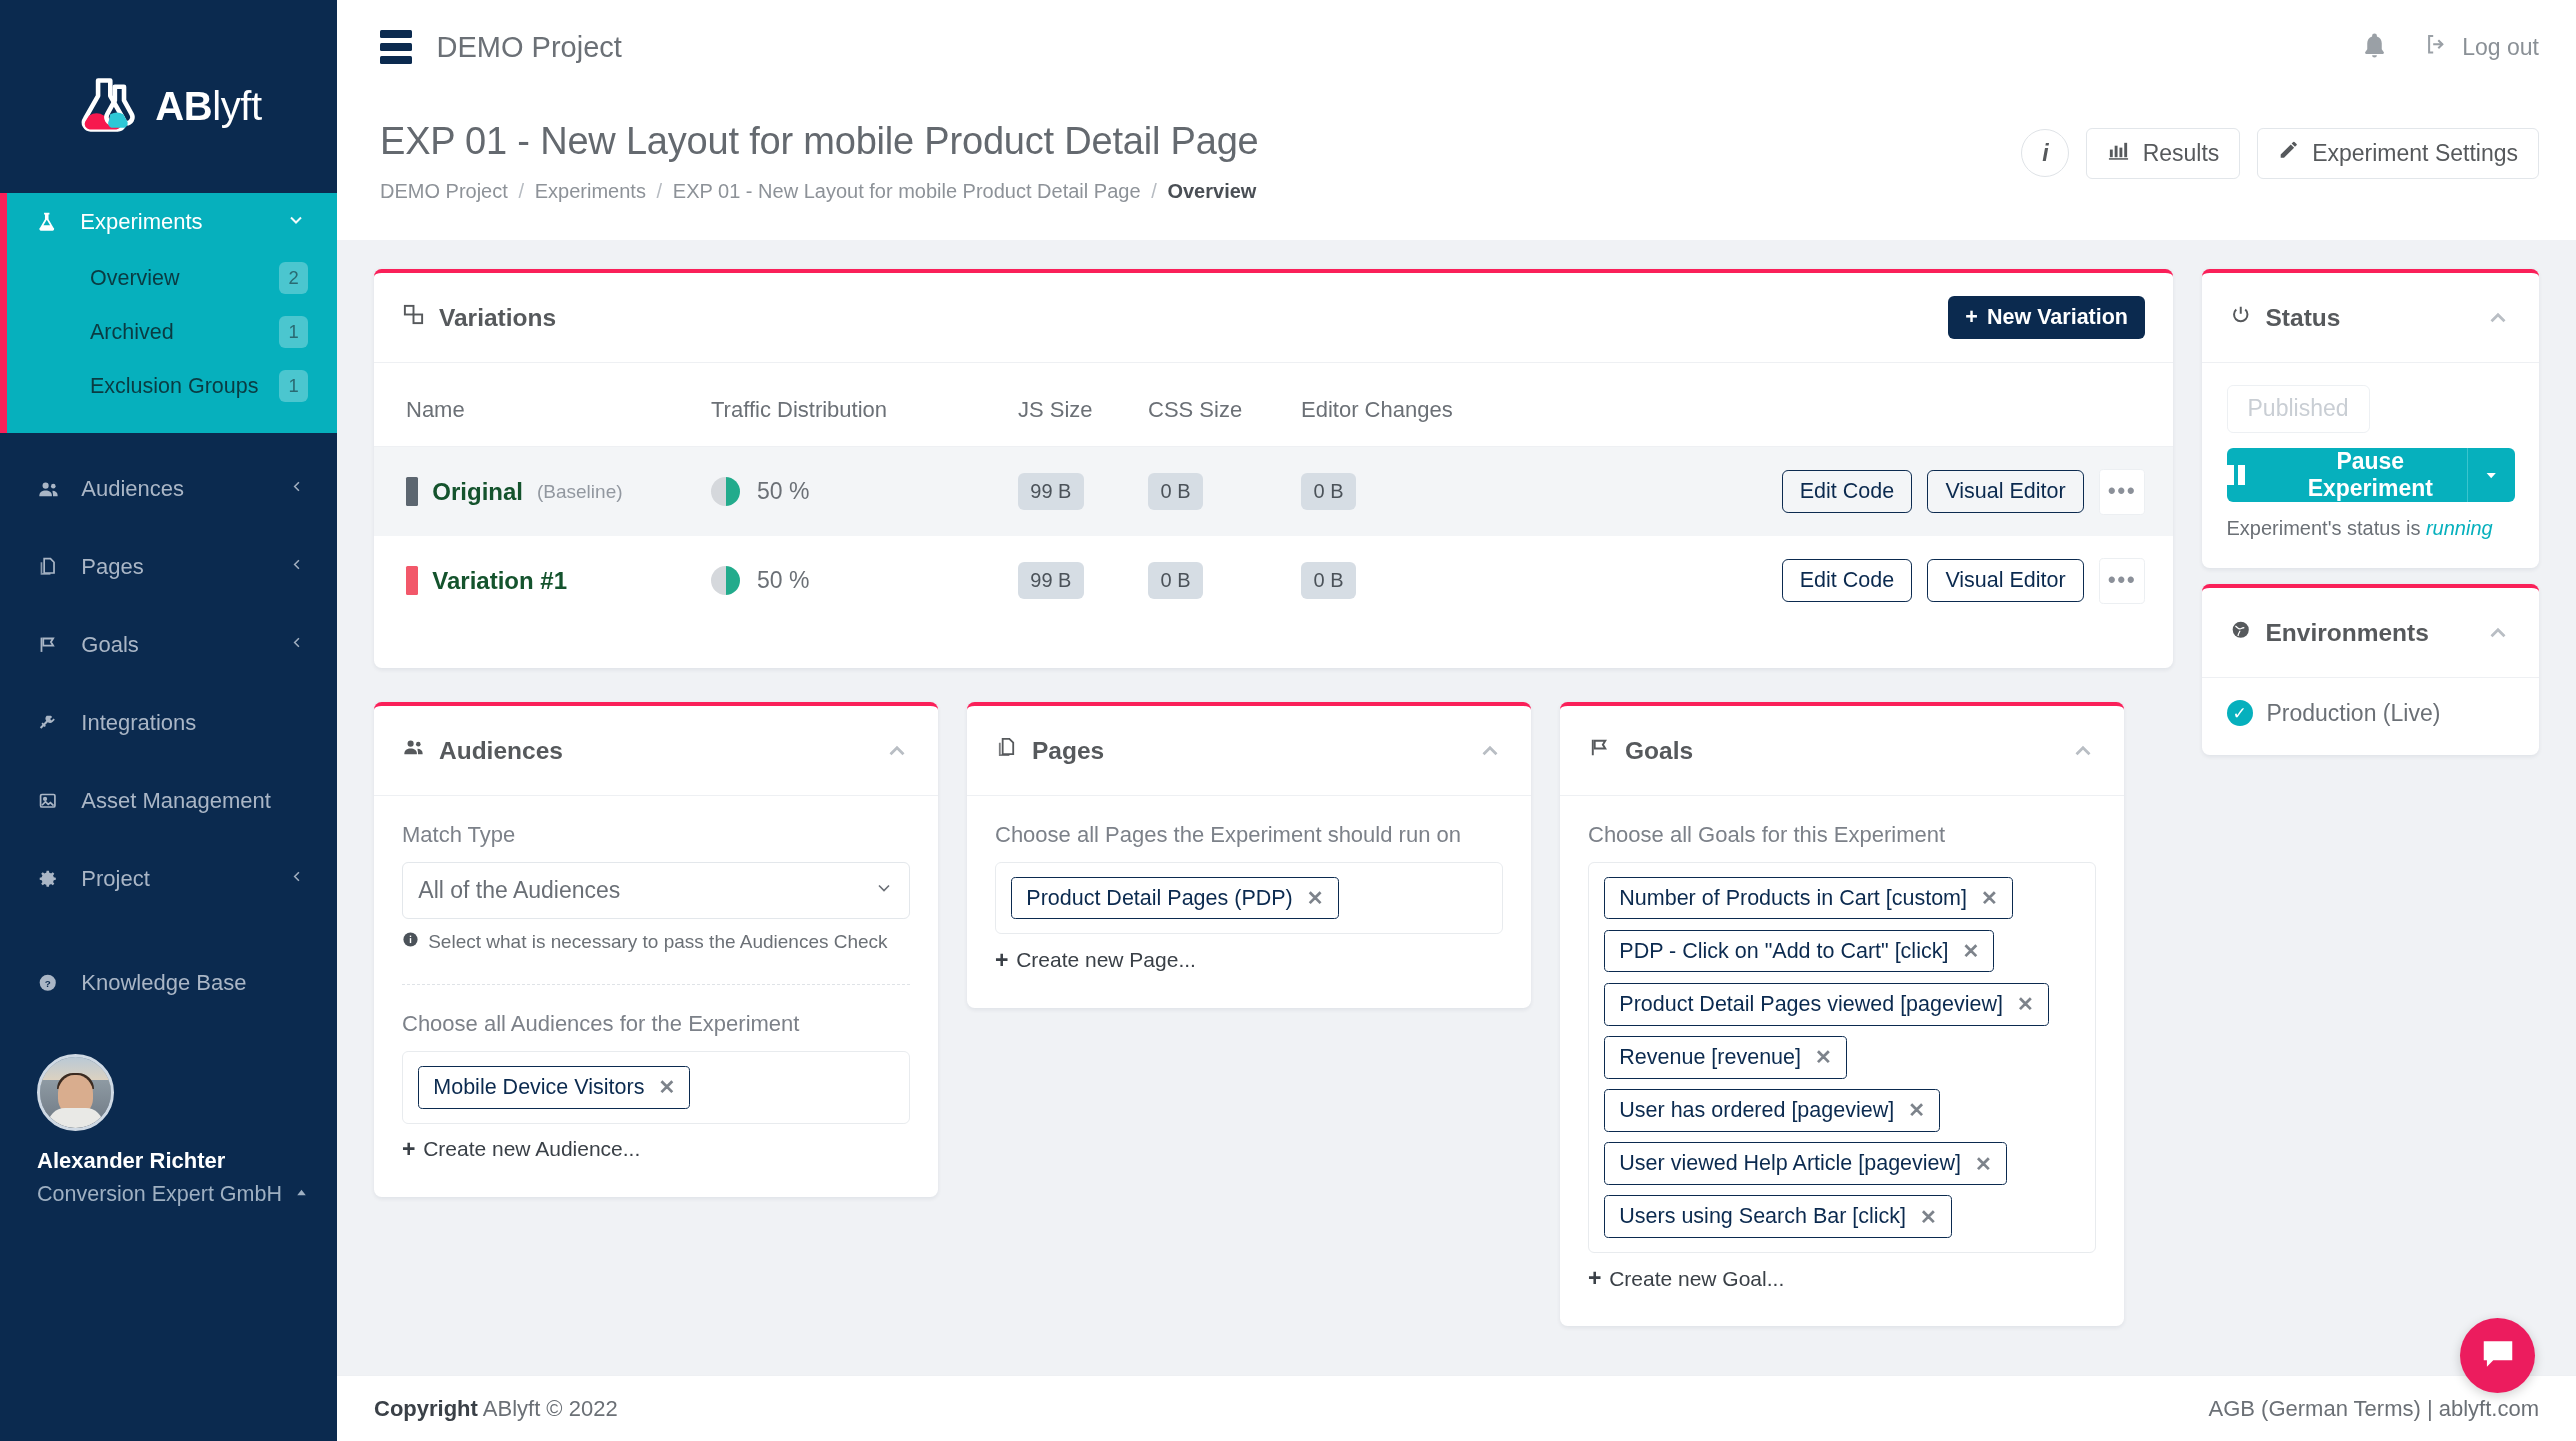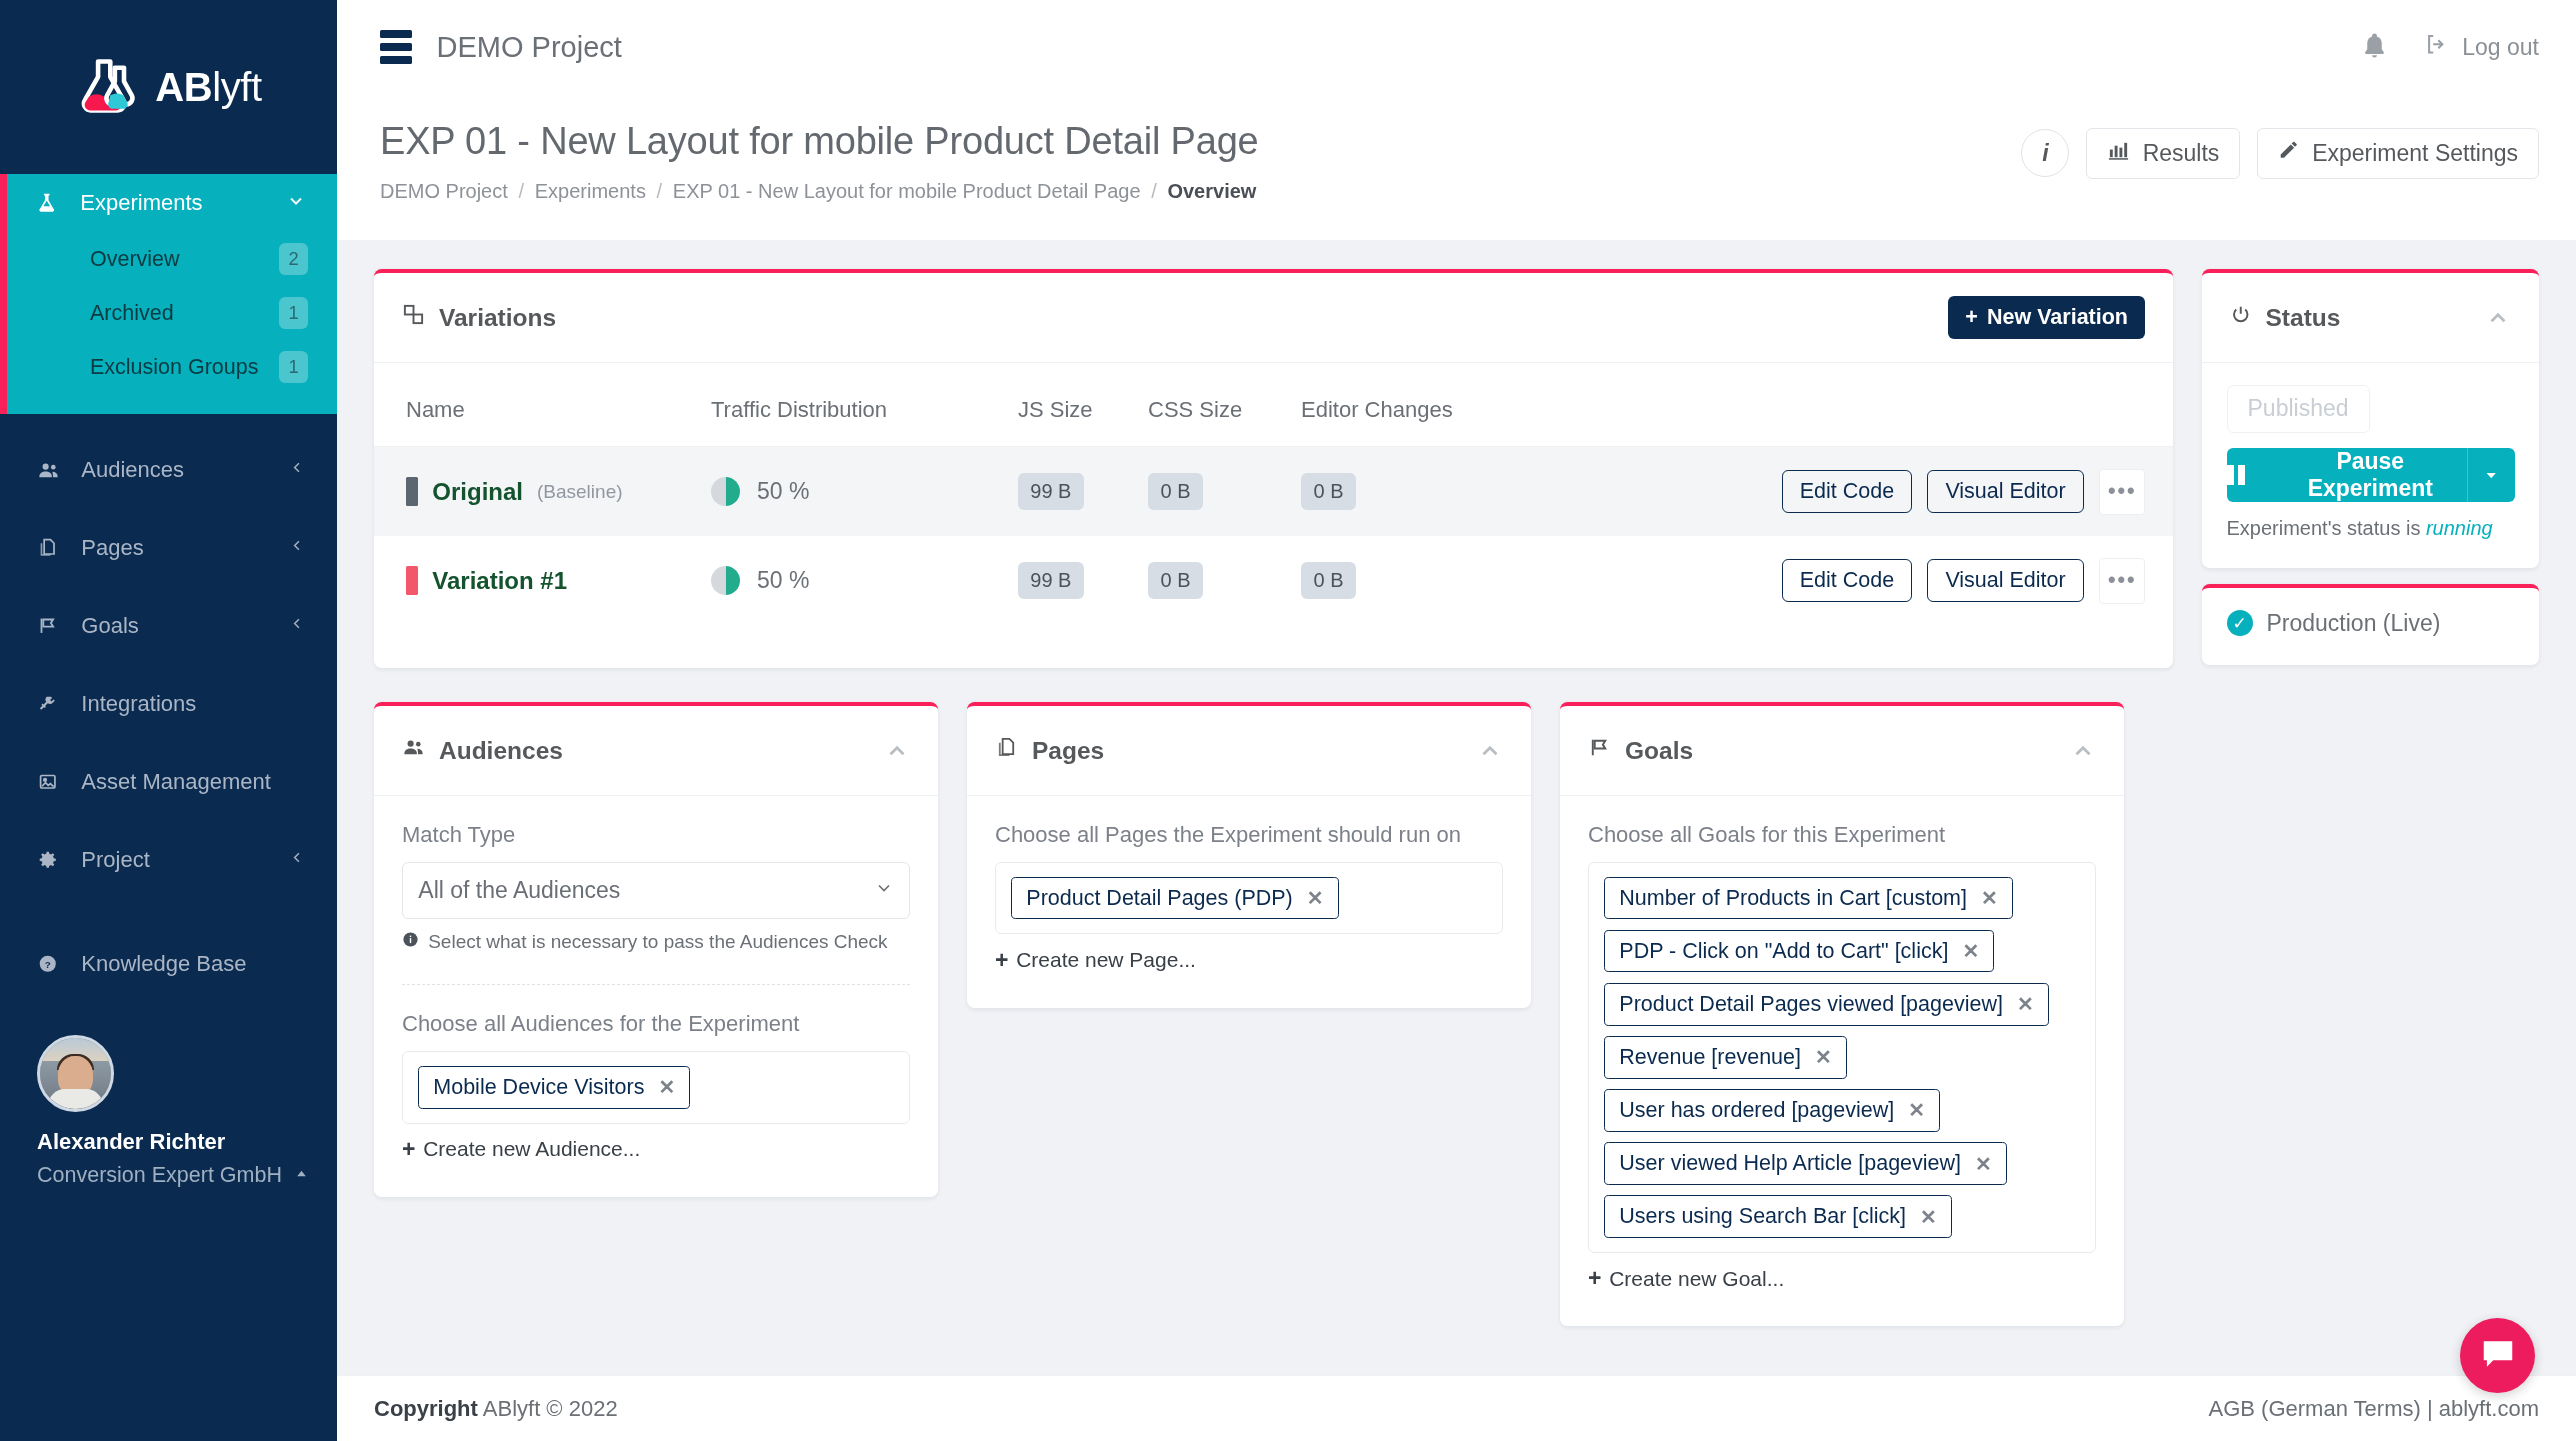--- a/index.html
+++ b/index.html
@@ -15,20 +15,21 @@
   
   .sidebar {
     width: 337px; flex: 0 0 337px; height: 1441px;
     background: #0b2a4f;
     display: flex; flex-direction: column;
     position: relative;
   }
   .logo-area {
     height: 174px; display: flex; align-items: center; justify-content: center;
     background: #0b2a4f;
+    margin-top: 19px;
   }
   .logo-wrap { display: flex; align-items: center; gap: 14px; }
   .logo-mark { width: 66px; height: 61px; }
   .logo-text { color: #fff; font-size: 40px; font-weight: 700; letter-spacing: -0.4px; }
   .logo-text .thin { font-weight: 400; }
 
   .nav-active-block {
     background: #06b0bd;
     border-left: 7.7px solid #fa2059;
     padding: 0;
@@ -762,20 +763,38 @@
                 </button>
               </div>
               <div class="status-note">
                 <span>Experiment's status is</span>
                 <em>running</em>
               </div>
             </div>
           </section>
 
           <section class="card side-card">
+            <div class="card-head">
+              <div class="card-title">
+                <span>
+                  <svg viewBox="0 0 24 24" width="21.5" height="21.5" fill="#56595c">
+                    <circle cx="12" cy="12" r="9"></circle>
+                    <path d="M6 8c2 1 3 3 5 3s3-2 5-1" stroke="#fff" stroke-width="1.4" fill="none"></path>
+                    <path d="M9 19c0-3 2-4 2-6" stroke="#fff" stroke-width="1.4" fill="none"></path>
+                  </svg>
+                </span>
+                <span>Environments</span>
+              </div>
+              <div class="spacer"></div>
+              <span class="collapse-chev">
+                <svg viewBox="0 0 24 24" width="26" height="26" fill="none" stroke="#b9bec4" stroke-width="2.6">
+                    <path d="M6 15l6-6 6 6"></path>
+                  </svg>
+              </span>
+            </div>
             <div class="side-body">
               <div class="env-row">
                 <span class="check-dot">✓</span>
                 <span>Production (Live)</span>
               </div>
             </div>
           </section>
 
         </div>
       </div>

